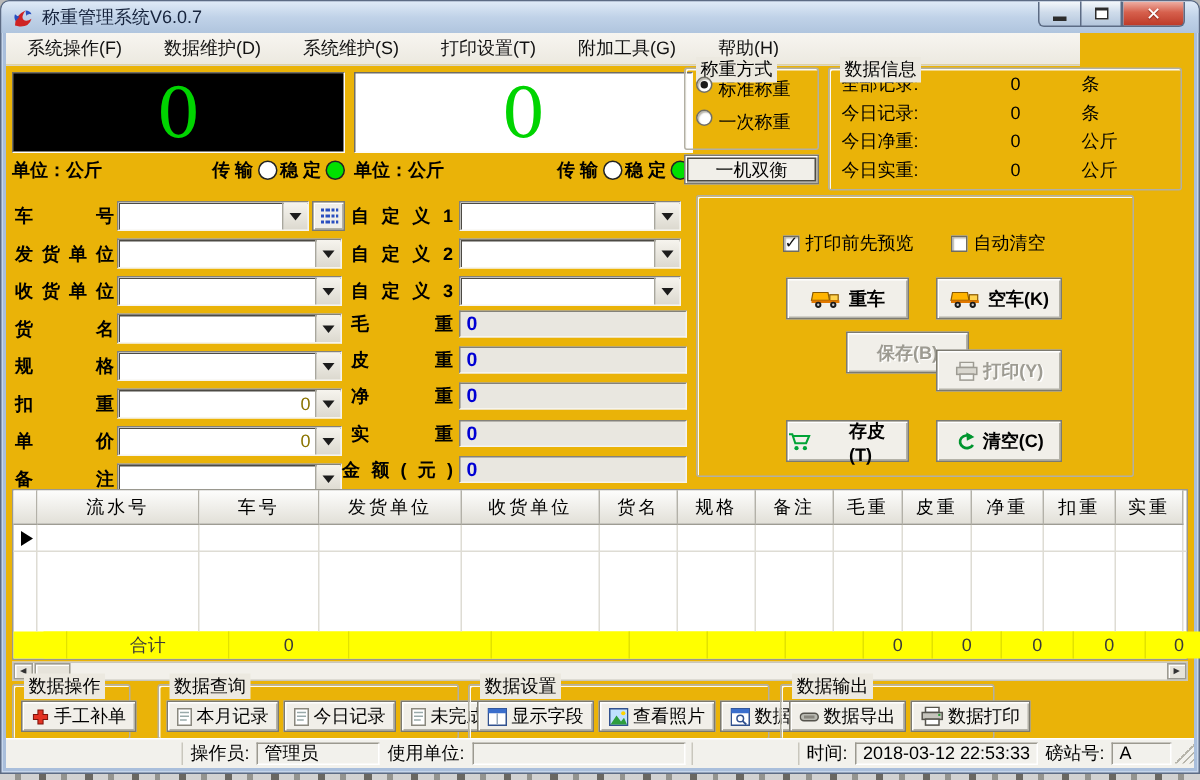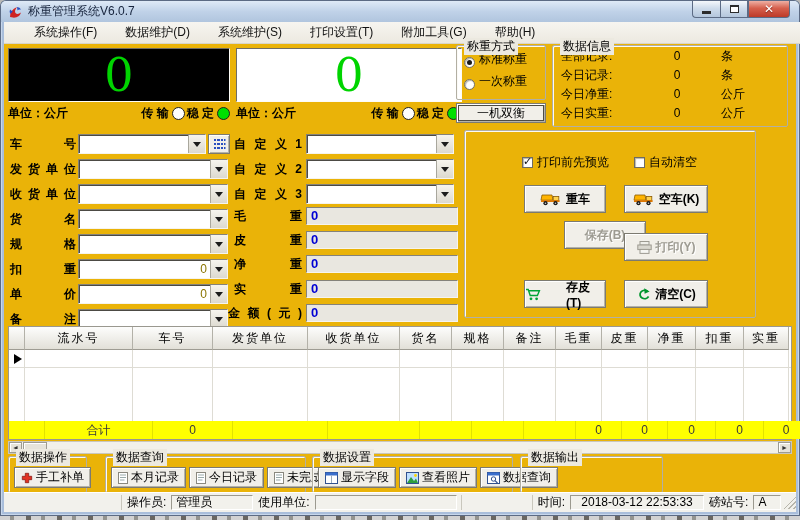--- a/index.html
+++ b/index.html
@@ -19,43 +19,43 @@
   .win-controls { position:absolute; right:9px; top:0; display:flex; }
   .wbtn { height:17px; border:1px solid #5c6b84; border-top:none; display:flex; align-items:center; justify-content:center; }
   .wbtn.min,.wbtn.max { width:28px; background:linear-gradient(#f5f8fb,#cfdceb 45%,#b4c6dc); }
   .wbtn.min { border-radius:0 0 0 4px; border-right:none; }
   .wbtn.max { border-radius:0; }
   .wbtn.close { width:42px; background:linear-gradient(#efb0a4,#d6604d 45%,#bd3a28); border-radius:0 0 4px 0; border-left:1px solid #5c6b84; }
   .g-min { width:9px; height:3px; background:#2c2c2c; margin-top:7px; }
   .g-max { width:9px; height:8px; border:1px solid #2c2c2c; border-top:2px solid #2c2c2c; background:#fff; }
   .g-close { color:#fff; font-weight:bold; font-size:12px; text-shadow:0 1px 1px #7e2014; }
 
-  .menubar { position:absolute; left:4px; top:22px; width:796px; height:22px;
-    background:linear-gradient(#f7f5f0,#ece9e0); border-bottom:1px solid #d8d5ca; display:flex; align-items:center; padding-left:24px; }
+  .menubar { position:absolute; left:4px; top:22px; width:716px; height:22px;
+    background:linear-gradient(#f7f5f0,#ece9e0); border-bottom:1px solid #d8d5ca; display:flex; align-items:center; padding-left:8px; }
   .menu-item { padding:2px 6px; margin-right:16px; color:#111; }
 
   
   .display { position:absolute; height:54px; display:flex; align-items:center; justify-content:center;
     border:1px solid; border-color:#6f6d65 #fdfcf8 #fdfcf8 #6f6d65; }
   .display .digits { font-family:"DejaVu Serif","Liberation Serif",serif; font-size:46px; line-height:46px; color:#00d400; }
   .d1 { left:8px; top:48px; width:222px; background:#000; }
   .d2 { left:236px; top:48px; width:226px; background:#fff; }
   .scale-status { position:absolute; top:105px; height:16px; display:flex; align-items:center; font-weight:bold; color:#000; }
   .s1 { left:8px; width:224px; } .s2 { left:236px; width:226px; }
   .scale-status span { white-space:pre; }
   .lamp { width:13px; height:13px; border-radius:50%; border:1px solid #222; margin:0 2px 0 3px; }
   .lamp.off { background:#fff; } .lamp.on { background:#00e000; }
   .gap { flex:1; }
 
   
   .group { position:absolute; border:1px solid #b2afa3; box-shadow:1px 1px 0 #fbfaf6 inset; border-radius:2px; }
   .group > .gtitle { position:absolute; top:-8px; left:7px; background:#ece9e0; padding:0 3px; font-size:12px; color:#000; }
 
   
-  .opt { display:flex; align-items:flex-end; margin:5px 0 0 7px; }
+  .opt { display:flex; align-items:flex-start; margin:5px 0 0 7px; }
   .radio { width:11px; height:11px; border-radius:50%; background:#fff; border:1px solid #716f66; box-shadow:1px 1px 1px #b9b6ab inset; position:relative; margin-right:4px; }
   .radio.on::after { content:""; position:absolute; left:2px; top:2px; width:5px; height:5px; border-radius:50%; background:#1a1a1a; }
 
   .btn { background:#f1efe9; border:1px solid #7c7a70; box-shadow:inset 1px 1px 0 #ffffff, inset -1px -1px 0 #b4b2a8;
     display:flex; align-items:center; justify-content:center; color:#000; }
   .btn-dual { position:absolute; left:456px; top:103px; width:90px; height:20px; outline:1px solid #4e4c44; outline-offset:-3px; }
 
   
   .di-row { display:flex; margin:2px 0 0 8px; line-height:17px; }
   .di-label { width:72px; } .di-value { width:88px; text-align:center; } .di-unit { width:48px; }
@@ -525,30 +525,52 @@
               <line x1="8" y1="8.6" x2="10.5" y2="11" stroke="#31518f" stroke-width="1.2"></line>
             </svg>
         </span>
         <span>数据查询</span>
       </div>
     </div>
   </div>
 
   <div class="group tool-group" style="left:520px;width:143px;">
     <span class="gtitle">数据输出</span>
+    <div class="tg-body">
+      <div class="btn tbtn">
+        <span class="icon">
+          <svg width="13" height="10" viewBox="0 0 13 10">
+              <rect x="0.5" y="2.5" width="12" height="5" rx="2.5" fill="#b9b9b1" stroke="#55534c"></rect>
+              <rect x="3" y="4" width="7" height="2" fill="#88867e"></rect>
+            </svg>
+        </span>
+        <span>数据导出</span>
+      </div>
+      <div class="btn tbtn">
+        <span class="icon">
+          <svg width="15" height="13" viewBox="0 0 15 13">
+            <rect x="3" y="0.5" width="9" height="3.5" fill="#fff" stroke="#55534c"></rect>
+            <rect x="0.8" y="4" width="13.4" height="4.6" fill="#c6c4bc" stroke="#55534c"></rect>
+            <rect x="3" y="8.4" width="9" height="4" fill="#fff" stroke="#55534c"></rect>
+            <circle cx="12.2" cy="5.6" r="0.8" fill="#2e9e3e"></circle>
+          </svg>
+        </span>
+        <span>数据打印</span>
+      </div>
+    </div>
   </div>
 
   <div class="statusbar">
     <span class="sseg" style="width:118px;"></span>
     <span class="slabel">操作员:</span>
     <span class="sbox" style="width:82px;">管理员</span>
     <span class="slabel">使用单位:</span>
     <span class="sbox" style="width:142px;"></span>
     <span class="sseg" style="width:72px;border-left:1px solid #c9c7bd;margin-left:4px;"></span>
     <span class="slabel">时间:</span>
-    <span class="sbox" style="width:134px;text-align:center;">2018-03-12 22:53:33</span>
+    <span class="sbox" style="width:122px;text-align:center;">2018-03-12 22:53:33</span>
     <span class="slabel">磅站号:</span>
     <span class="sbox" style="flex:1;">A</span>
     <span class="grip"></span>
   </div>
 
 </div>
 <div class="desktop-strip"></div>
 
 </body></html>

